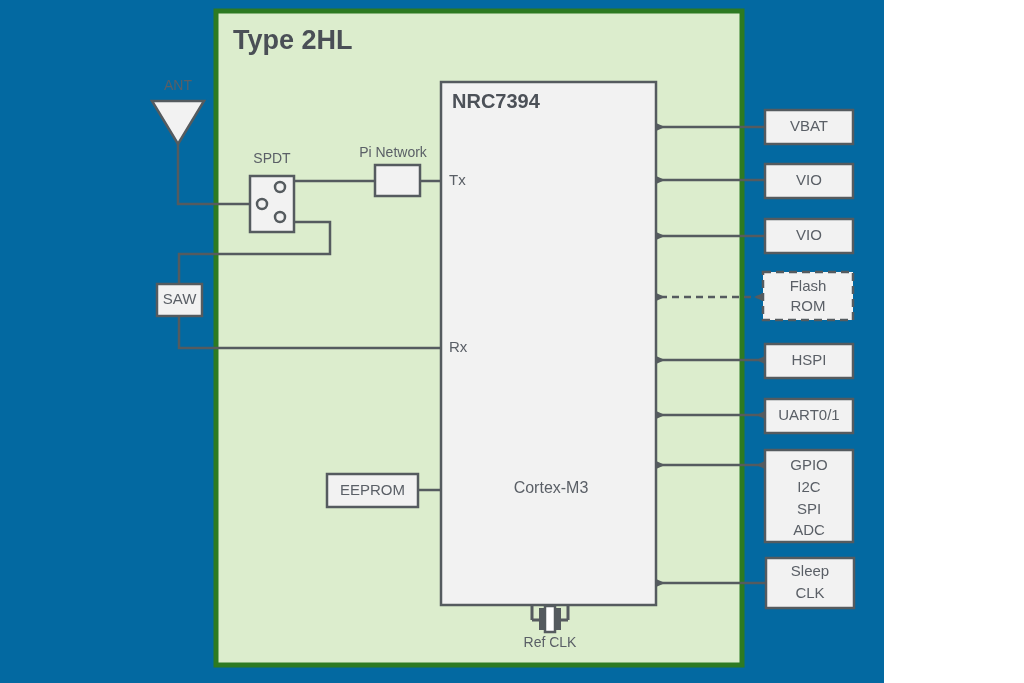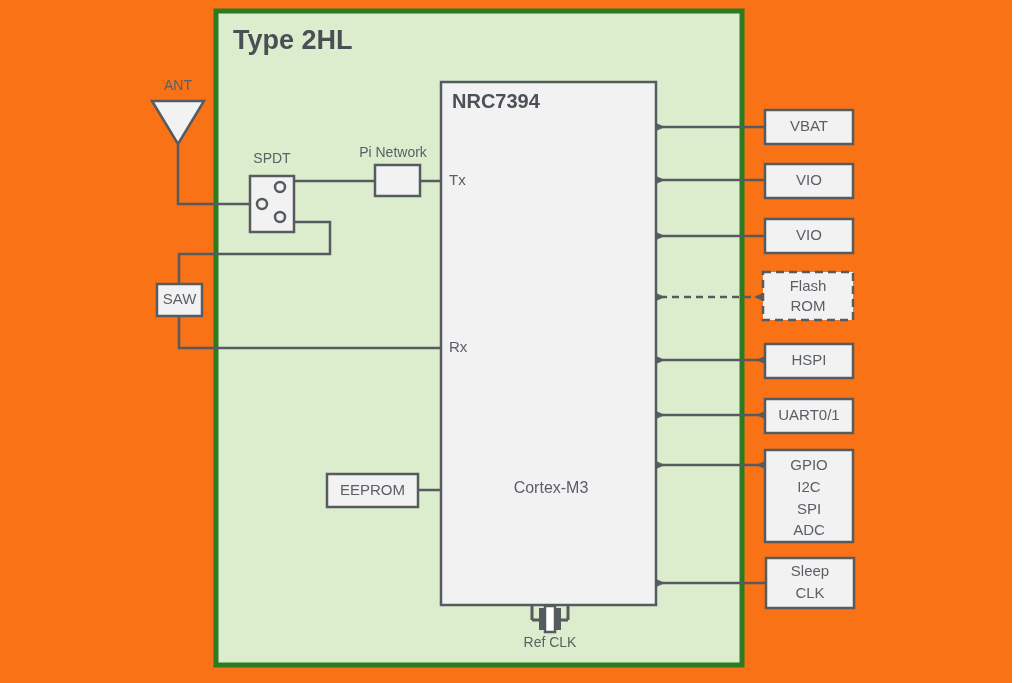--- a/index.html
+++ b/index.html
@@ -1,18 +1,18 @@
 <!DOCTYPE html>
 <html><head>
 <meta charset="utf-8">
 <style>
   html,body{margin:0;padding:0;background:#ffffff;}
   body{width:1024px;height:683px;overflow:hidden;
        font-family:"Liberation Sans","DejaVu Sans",sans-serif;}
-  #stage{position:relative;width:1012px;height:683px;background:#f97316;}
+  #stage{position:relative;width:884px;height:683px;background:#0369a1;}
   svg#diagram{position:absolute;left:0;top:0;width:1024px;height:683px;}
   .blk-text{font-family:"Liberation Sans","DejaVu Sans",sans-serif;
             font-size:15px;fill:#5a5f66;text-anchor:middle;dominant-baseline:middle;}
   .cap-text{font-family:"Liberation Sans","DejaVu Sans",sans-serif;
             font-size:14px;fill:#5a5f66;text-anchor:middle;dominant-baseline:middle;}
   .pin-text{font-family:"Liberation Sans","DejaVu Sans",sans-serif;
             font-size:15px;fill:#5a5f66;text-anchor:start;dominant-baseline:middle;}
   .chip-text{font-family:"Liberation Sans","DejaVu Sans",sans-serif;
              font-size:20px;font-weight:bold;fill:#4c5158;text-anchor:start;dominant-baseline:middle;}
   .core-text{font-family:"Liberation Sans","DejaVu Sans",sans-serif;

